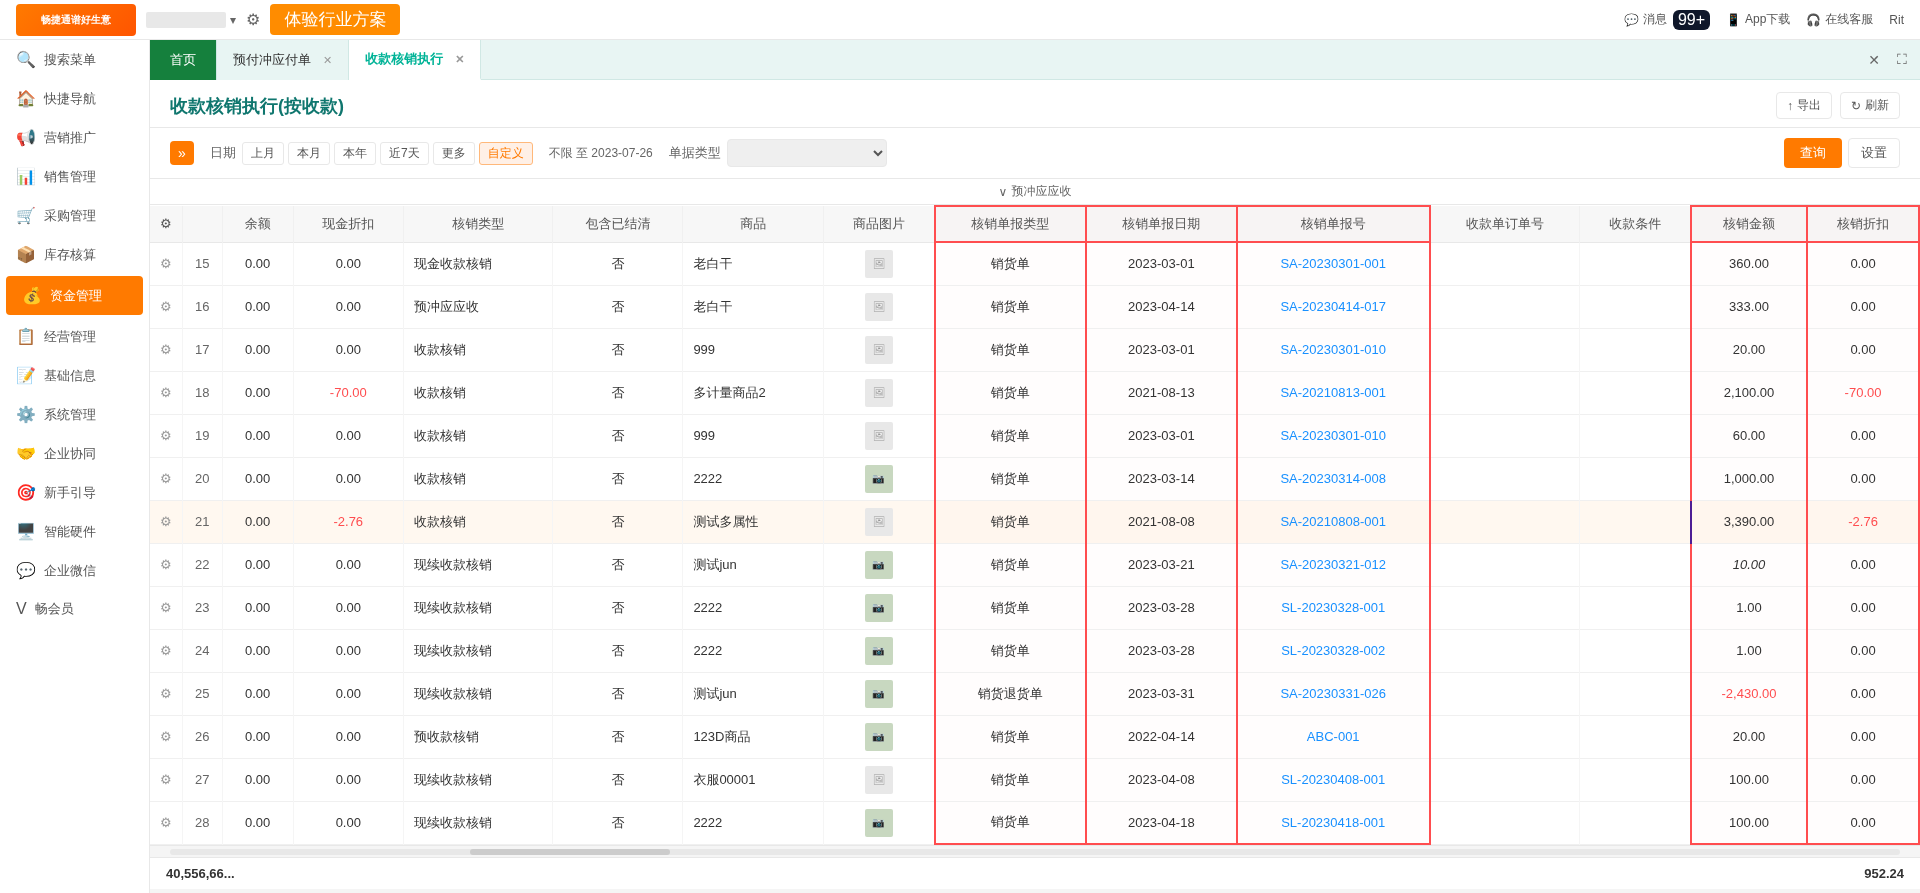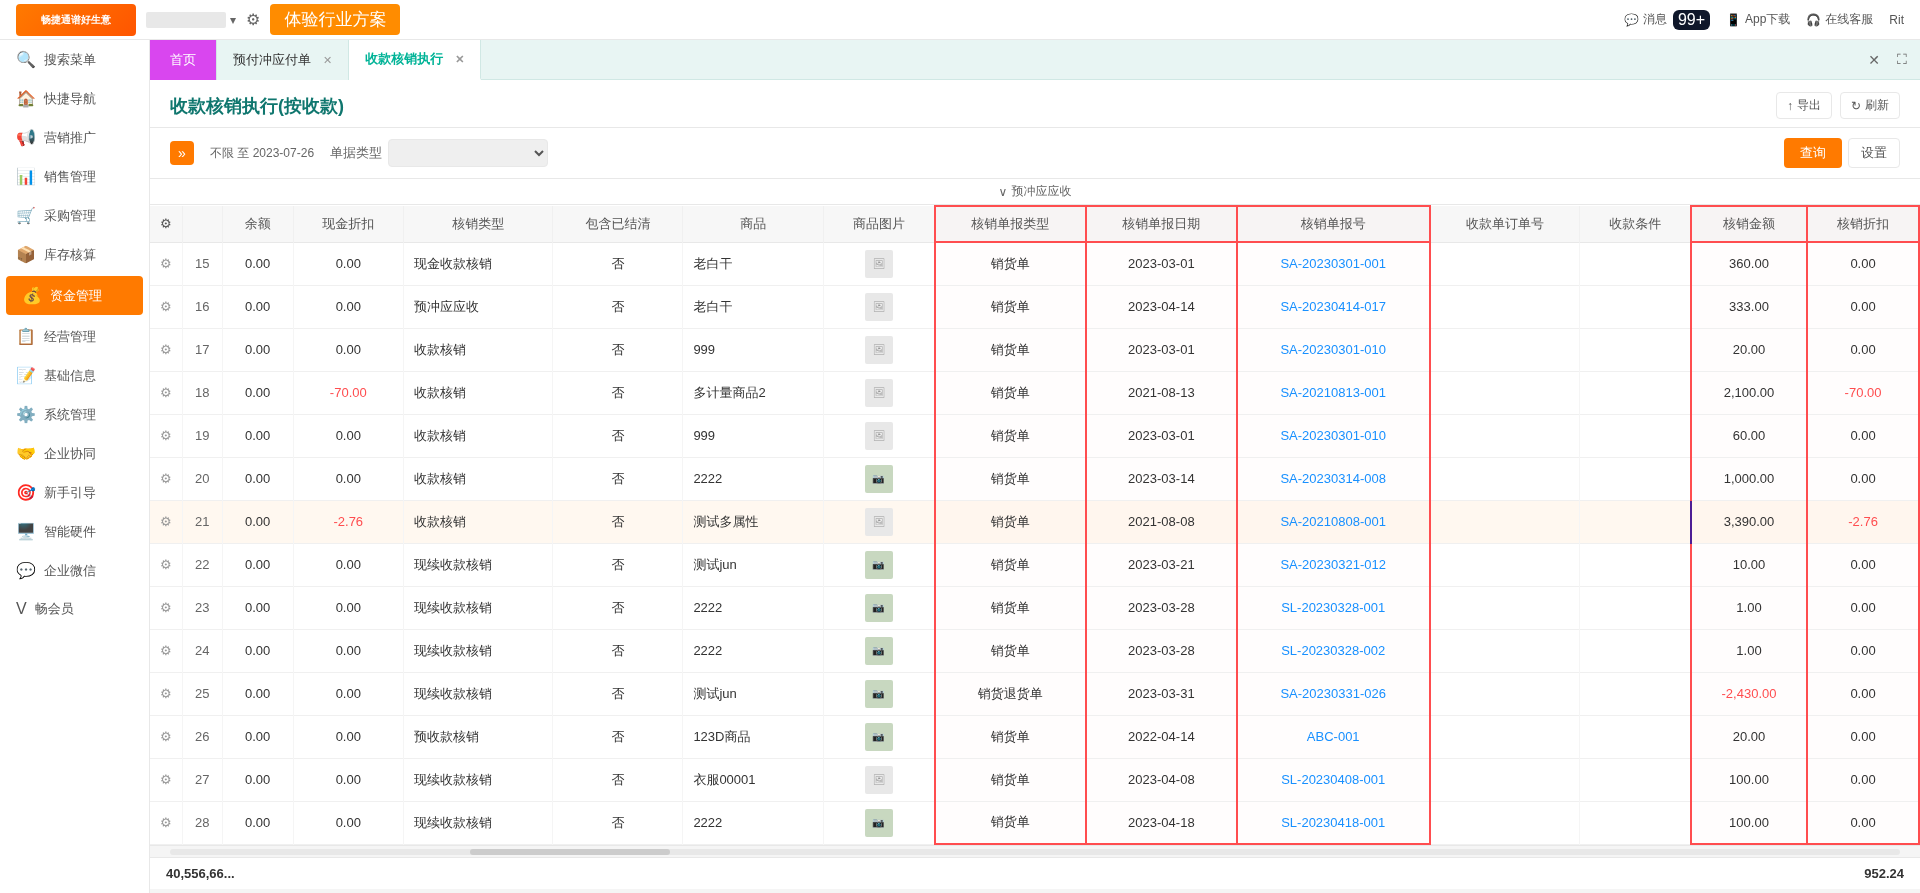--- a/index.html
+++ b/index.html
@@ -116,21 +116,21 @@
       gap: 8px;
       background: #e8f5f3;
     }
     .tab.active {
       background: #fff;
       color: #00b397;
       border-bottom: 2px solid #fff;
       font-weight: bold;
     }
     .tab-home {
-      background: #d946ef;
+      background: #15803d;
       color: white;
       padding: 4px 20px;
     }
     .tab-close {
       font-size: 11px;
       color: #999;
       cursor: pointer;
       margin-left: 4px;
     }
     .tab-bar-controls {
@@ -485,20 +485,31 @@
           </button>
           <button class="action-btn">
             <span>↻</span>
             <span>刷新</span>
           </button>
         </div>
       </div>
 
       <div class="filter-area">
         <button class="filter-toggle-btn">»</button>
+        <div class="filter-group">
+          <span class="filter-label">日期</span>
+          <div class="filter-time-btns">
+            <button class="time-btn">上月</button>
+            <button class="time-btn">本月</button>
+            <button class="time-btn">本年</button>
+            <button class="time-btn">近7天</button>
+            <button class="time-btn">更多</button>
+            <button class="time-btn custom">自定义</button>
+          </div>
+        </div>
         <div style="font-size:12px;color:#666;">
           <div>不限 至 2023-07-26</div>
         </div>
         <div class="filter-group">
           <span class="filter-label">单据类型</span>
           <select class="filter-select" style="min-width:160px;">
             <option></option>
           </select>
         </div>
         <div style="margin-left:auto;display:flex;gap:6px;">
@@ -663,21 +674,21 @@
     <td class="">0.00</td>
     <td class="td-left">现续收款核销</td>
     <td>否</td>
     <td class="td-left">测试jun</td>
     <td><div style="width:28px;height:28px;background:#c8d8c0;border-radius:2px;display:inline-flex;align-items:center;justify-content:center;font-size:10px;color:#666;">📷</div></td>
     <td style="border-left:2px solid #ff4d4f;border-right:2px solid #ff4d4f;background:rgba(255,220,220,0.05);">销货单</td>
     <td style="border-left:2px solid #ff4d4f;border-right:2px solid #ff4d4f;background:rgba(255,220,220,0.05);">2023-03-21</td>
     <td style="border-left:2px solid #ff4d4f;border-right:2px solid #ff4d4f;background:rgba(255,220,220,0.05);"><a class="td-link" href="#">SA-20230321-012</a></td>
     <td></td>
     <td></td>
-    <td class="" style="border-left:2px solid #ff4d4f;border-right:2px solid #ff4d4f;background:rgba(255,220,220,0.05);">10.00</td>
+    <td class="" style="border-left:2px solid #ff4d4f;border-right:2px solid #ff4d4f;background:rgba(255,220,220,0.05);font-style:italic;">10.00</td>
     <td class="" style="border-left:2px solid #ff4d4f;border-right:2px solid #ff4d4f;background:rgba(255,220,220,0.05);">0.00</td>
   </tr>
                 <tr>
     <td style="color:#999;cursor:pointer;">⚙</td>
     <td style="color:#666;">23</td>
     <td>0.00</td>
     <td class="">0.00</td>
     <td class="td-left">现续收款核销</td>
     <td>否</td>
     <td class="td-left">2222</td>

